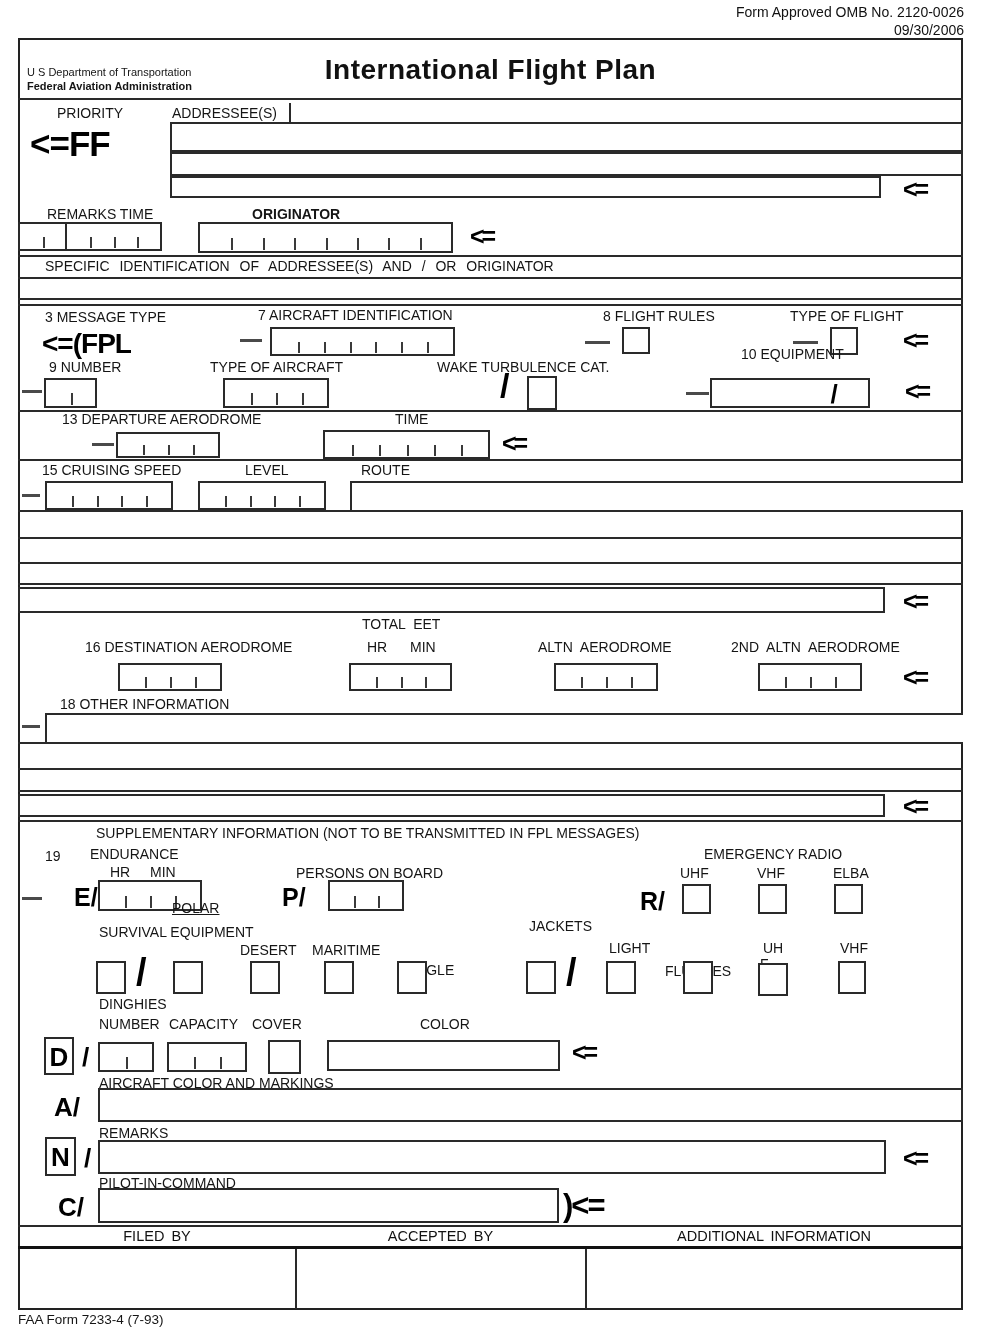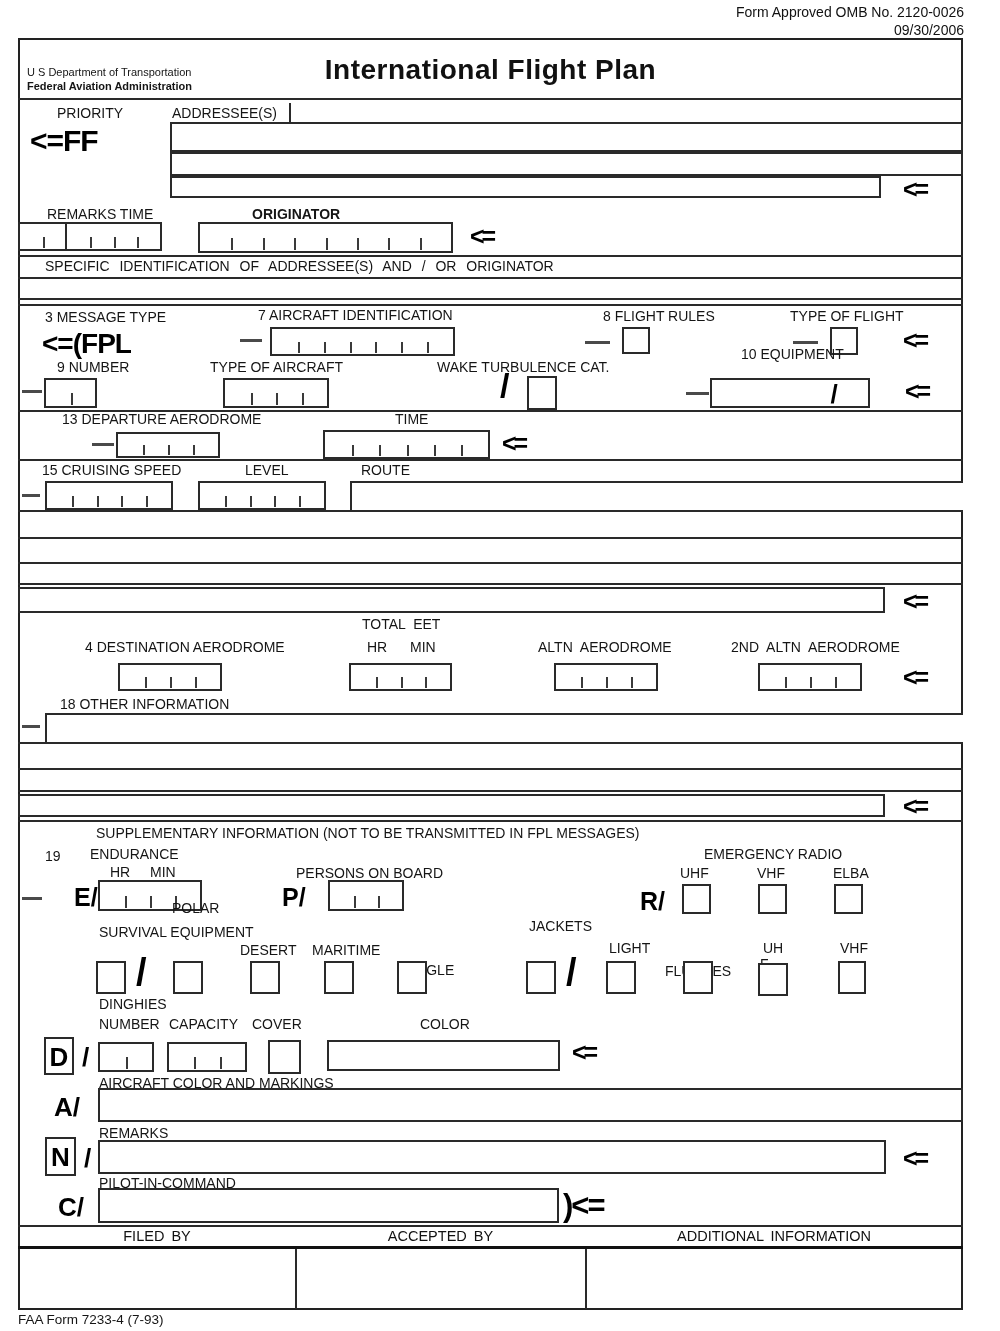--- a/index.html
+++ b/index.html
@@ -37,21 +37,21 @@
 <div class="formbox"></div>
 
 <div class="lbl-sm" style="left:27px;top:66px;">U S Department of Transportation</div>
 <div class="lbl-sm" style="left:27px;top:80px;font-weight:700;">Federal Aviation Administration</div>
 <div class="title">International Flight Plan</div>
 <div class="hline" style="top:98px;"></div>
 
 <div class="lbl" style="left:57px;top:106px;">PRIORITY</div>
 <div class="lbl" style="left:172px;top:106px;">ADDRESSEE(S)</div>
 <div class="vline" style="left:289px;top:103px;height:19px;"></div>
-<div class="code" style="left:30px;top:126px;font-size:30px;letter-spacing:-1px;">&lt;=FF</div>
+<div class="code" style="left:30px;top:126px;font-size:35px;letter-spacing:-1px;">&lt;=FF</div>
 
 <div class="cellbox" style="left:170px;top:122px;width:793px;height:30px;"></div>
 <div class="cellbox" style="left:170px;top:152px;width:793px;height:24px;"></div>
 <div class="cellbox" style="left:170px;top:176px;width:711px;height:22px;"></div>
 <div class="arrow" style="left:903px;top:177px;">&lt;=</div>
 
 <div class="lbl" style="left:47px;top:207px;">REMARKS TIME</div>
 <div class="cellbox" style="left:18px;top:222px;width:144px;height:29px;">
   <div class="seg" style="left:0;width:45px;">
       <div class="tick" style="left: 50%;"></div>
@@ -94,21 +94,21 @@
     <div class="tick" style="left: 57.1429%;"></div>
     <div class="tick" style="left: 71.4286%;"></div>
     <div class="tick" style="left: 85.7143%;"></div>
   </div>
 <div class="dash" style="left:585px;top:341px;width:25px;"></div>
 <div class="cellbox" style="left:622px;top:327px;width:28px;height:27px;"></div>
 <div class="dash" style="left:793px;top:341px;width:25px;"></div>
 <div class="cellbox" style="left:830px;top:327px;width:28px;height:28px;"></div>
 <div class="arrow" style="left:903px;top:328px;">&lt;=</div>
 
-<div class="lbl" style="left:57px;top:360px;">9 NUMBER</div>
+<div class="lbl" style="left:49px;top:360px;">9 NUMBER</div>
 <div class="lbl" style="left:210px;top:360px;">TYPE OF AIRCRAFT</div>
 <div class="lbl" style="left:437px;top:360px;">WAKE TURBULENCE CAT.</div>
 <div class="lbl" style="left:741px;top:347px;">10 EQUIPMENT</div>
 <div class="dash" style="left:22px;top:390px;width:20px;"></div>
 <div class="cellbox" style="left:44px;top:378px;width:53px;height:30px;">
     <div class="tick" style="left: 50%;"></div>
   </div>
 <div class="cellbox" style="left:223px;top:378px;width:106px;height:30px;">
     <div class="tick" style="left: 25%;"></div>
     <div class="tick" style="left: 50%;"></div>
@@ -158,21 +158,21 @@
     <div class="tick" style="left: 80%;"></div>
   </div>
 <div class="cellbox topleft" style="left:350px;top:481px;width:613px;height:29px;"></div>
 <div class="rowfield" style="left:18px;top:510px;width:945px;height:27px;"></div>
 <div class="rowfield" style="left:18px;top:537px;width:945px;height:25px;"></div>
 <div class="rowfield" style="left:18px;top:562px;width:945px;height:23px;border-bottom:2px solid #2a2a2a;"></div>
 <div class="cellbox" style="left:18px;top:587px;width:867px;height:26px;"></div>
 <div class="arrow" style="left:903px;top:589px;">&lt;=</div>
 
 <div class="lbl ws3" style="left:362px;top:617px;">TOTAL EET</div>
-<div class="lbl" style="left:85px;top:640px;">4 DESTINATION AERODROME</div>
+<div class="lbl" style="left:85px;top:640px;">16 DESTINATION AERODROME</div>
 <div class="lbl" style="left:367px;top:640px;">HR</div>
 <div class="lbl" style="left:410px;top:640px;">MIN</div>
 <div class="lbl ws3" style="left:538px;top:640px;">ALTN AERODROME</div>
 <div class="lbl ws3" style="left:731px;top:640px;">2ND ALTN AERODROME</div>
 <div class="cellbox" style="left:118px;top:663px;width:104px;height:28px;">
     <div class="tick" style="left: 25%;"></div>
     <div class="tick" style="left: 50%;"></div>
     <div class="tick" style="left: 75%;"></div>
   </div>
 <div class="cellbox" style="left:349px;top:663px;width:103px;height:28px;">
@@ -223,21 +223,21 @@
     <div class="tick" style="left: 33.3333%;"></div>
     <div class="tick" style="left: 66.6667%;"></div>
   </div>
 <div class="code" style="left:640px;top:889px;font-size:25px;">R/</div>
 <div class="cellbox" style="left:682px;top:884px;width:29px;height:30px;"></div>
 <div class="cellbox" style="left:758px;top:884px;width:29px;height:30px;"></div>
 <div class="cellbox" style="left:834px;top:884px;width:29px;height:30px;"></div>
 
 <div class="lbl" style="left:99px;top:925px;">SURVIVAL EQUIPMENT</div>
 <div class="lbl" style="left:529px;top:919px;">JACKETS</div>
-<div class="lbl" style="left:172px;top:901px;">POLAR</div>
+<div class="lbl" style="left:172px;top:901px;text-decoration:underline;">POLAR</div>
 <div class="lbl" style="left:240px;top:943px;">DESERT</div>
 <div class="lbl" style="left:312px;top:943px;">MARITIME</div>
 <div class="lbl" style="left:399px;top:943px;margin-top:20px;">JUNGLE</div>
 <div class="lbl" style="left:609px;top:941px;">LIGHT</div>
 <div class="lbl" style="left:665px;top:941px;margin-top:23px;">FLUORES</div>
 <div class="lbl" style="left:763px;top:941px;">UH</div>
 <div class="lbl" style="left:760px;top:957px;">F</div>
 <div class="lbl" style="left:840px;top:941px;">VHF</div>
 <div class="cellbox" style="left:96px;top:961px;width:30px;height:33px;"></div>
 <div class="slash" style="left:136px;top:953px;font-size:38px;">/</div>

